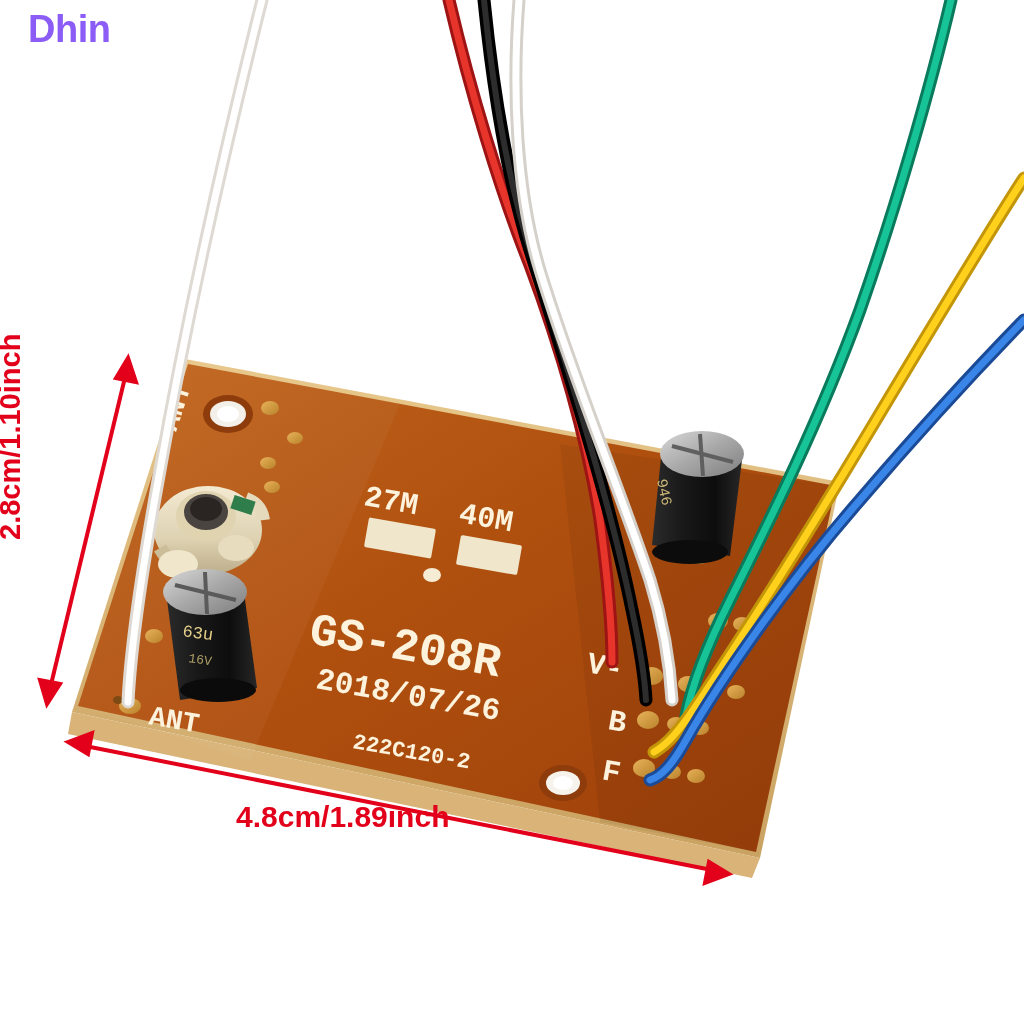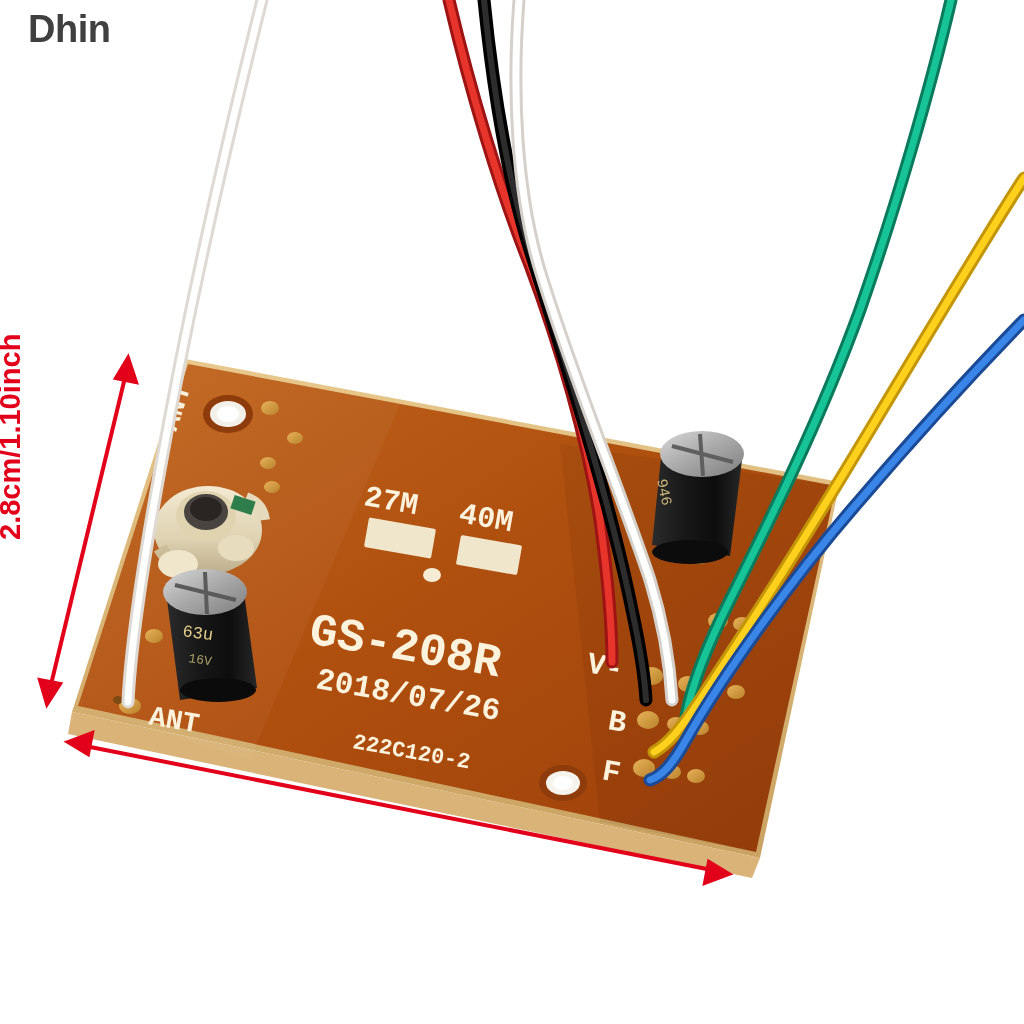--- a/index.html
+++ b/index.html
@@ -7,21 +7,21 @@
     width:1024px;height:1024px;
     background:#ffffff;
     font-family:"Liberation Sans", sans-serif;
     overflow:hidden;
     position:relative;
   }
   #stage{position:absolute;left:0;top:0;width:1024px;height:1024px;}
   .watermark{
     position:absolute;left:28px;top:8px;
     font-family:"Liberation Sans", sans-serif;
-    font-weight:bold;font-size:38px;color:#404040;
+    font-weight:bold;font-size:38px;color:#8b5cf6;
     letter-spacing:-0.5px;
     user-select:none;
   }
   .dimlabel{
     position:absolute;
     color:#e2001a;
     font-family:"Liberation Sans", sans-serif;
     font-weight:600;
   }
   #dim-h{
@@ -200,14 +200,15 @@
       <polygon points="47,704 40,680 60,684"></polygon>
 
       <line x1="75" y1="744" x2="722" y2="872"></line>
       <polygon points="729,874 705,883 709,862"></polygon>
       <polygon points="68,742 92,733 88,754"></polygon>
     </g>
   </svg>
 
   <div class="watermark">Dhin</div>
 
+  <div class="dimlabel" id="dim-h">4.8cm/1.89inch</div>
   <div class="dimlabel" id="dim-v">2.8cm/1.10inch</div>
 </div>
 
 </body></html>

